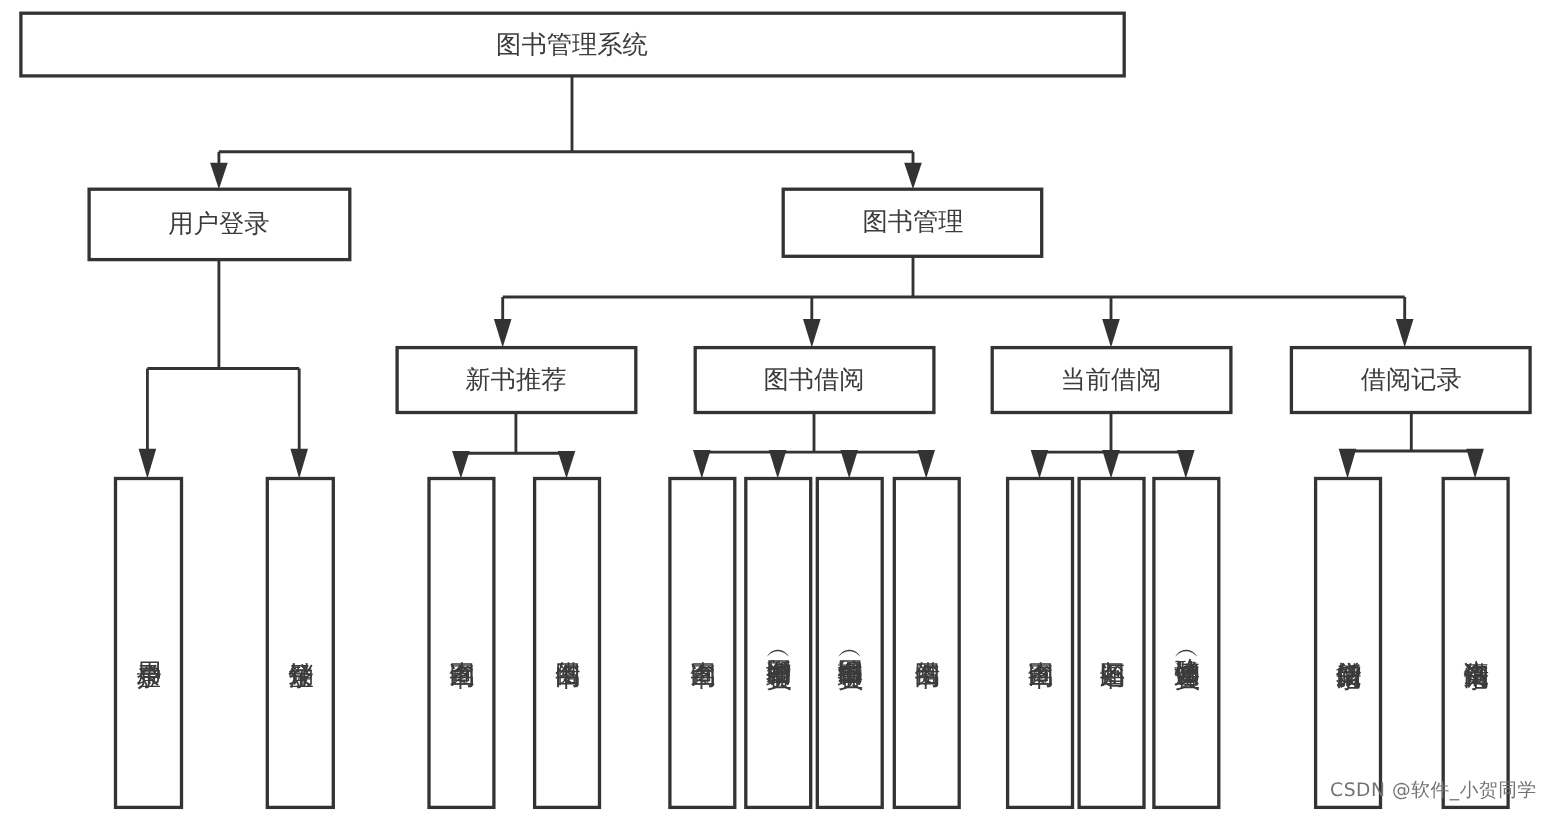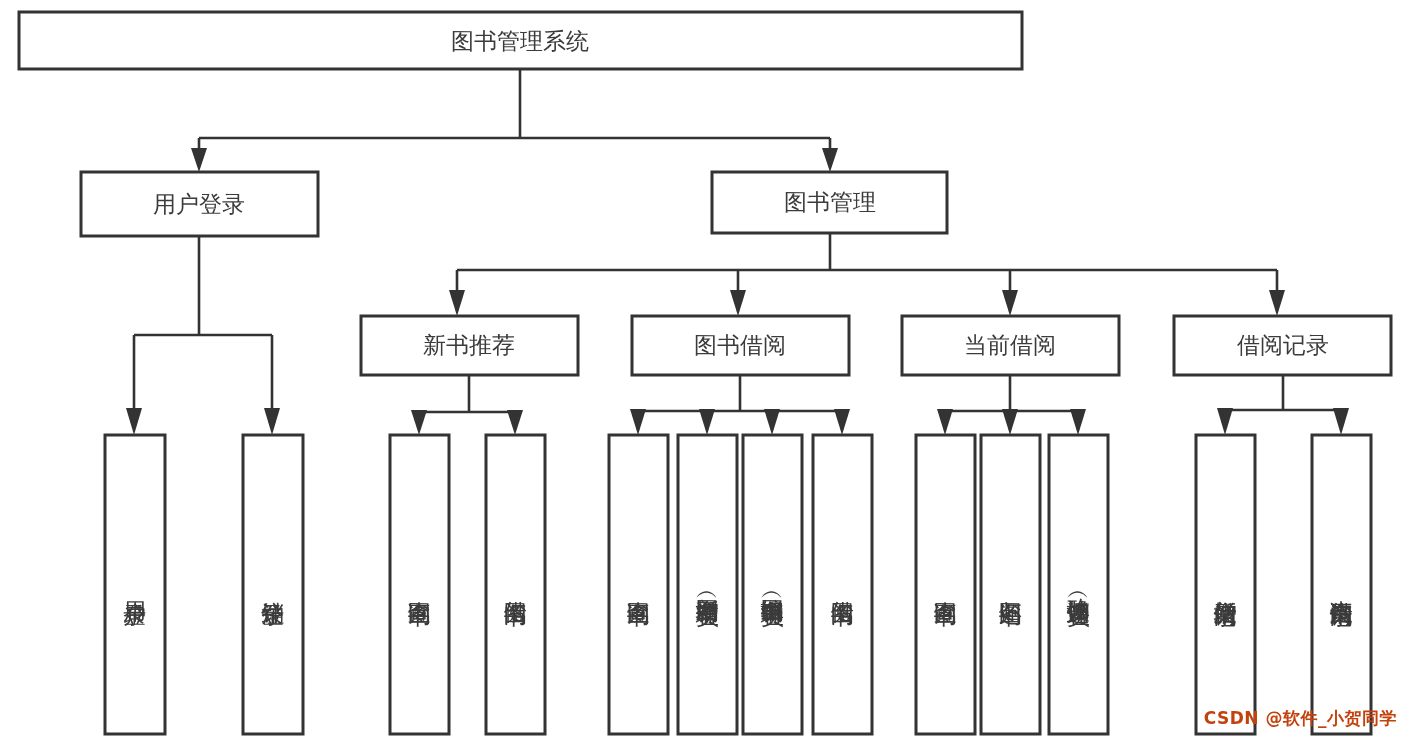--- a/index.html
+++ b/index.html
@@ -62,26 +62,25 @@
     letter-spacing: 1px;
     text-align: center;
     white-space: nowrap;
     pointer-events: none;
     user-select: none;
   }
   .watermark {
     position: absolute;
     right: 8px;
     bottom: 8px;
-    color: #c2410c;
+    color: #737373;
     font-family: "DejaVu Sans", "Liberation Sans", sans-serif;
     font-size: 17px;
     letter-spacing: 0.5px;
     white-space: nowrap;
-    font-weight: bold;
   }
 </style>
 </head>
 <body>
 
 <div id="diagram-root">
 
   <svg id="diagram-svg" viewBox="0 0 1405 747">
 
     <g>

